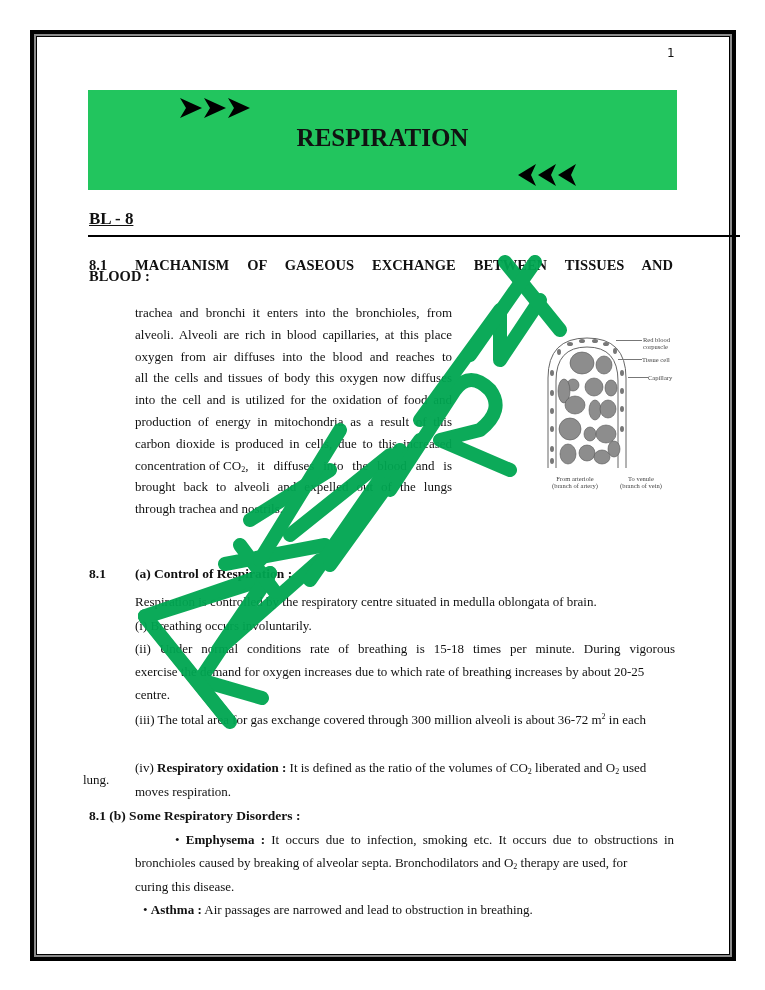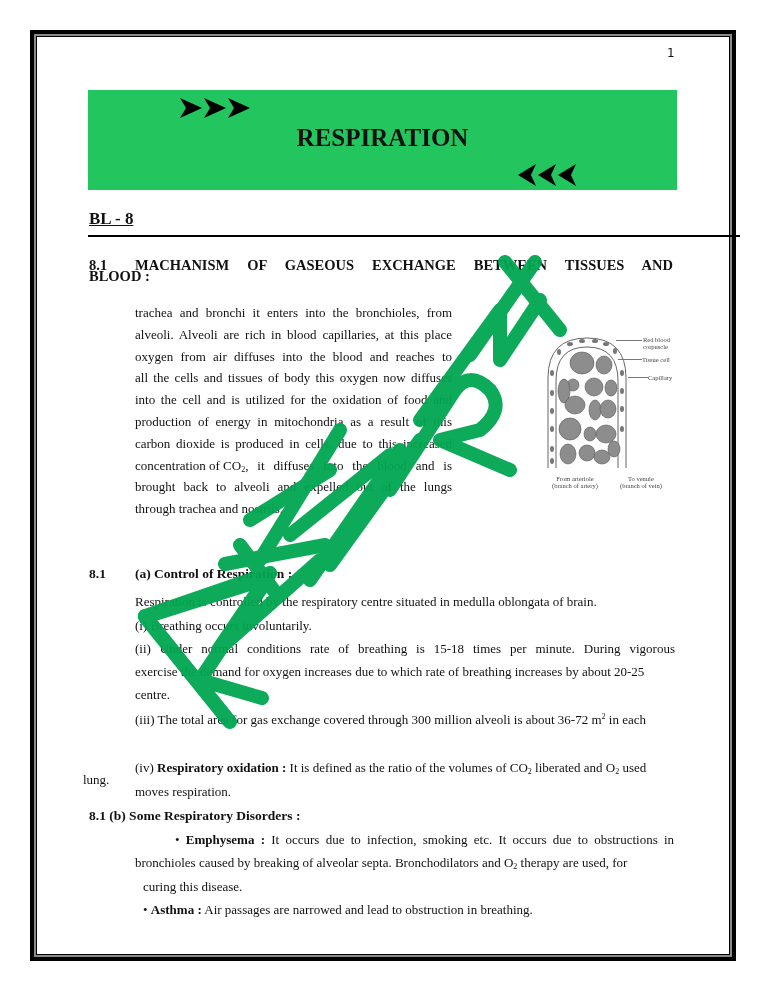--- a/index.html
+++ b/index.html
@@ -159,21 +159,21 @@
 <div class="body-line" style="left:135px;top:784px;">moves respiration.</div>
 
 <div class="h81bsec" style="top:808px;">8.1 (b) Some Respiratory Disorders :</div>
 
 <div class="body-line" style="left:135px;top:832px;word-spacing:3px;margin-left:40px;">
   <span>• </span><b>Emphysema :</b><span> It occurs due to infection, smoking etc. It occurs due to obstructions in</span>
 </div>
 <div class="body-line" style="left:135px;top:855px;">
   <span>bronchioles caused by breaking of alveolar septa. Bronchodilators and O</span><sub>2</sub><span> therapy are used, for</span>
 </div>
-<div class="body-line" style="left:135px;top:879px;margin-left:8px;">curing this disease.</div>
+<div class="body-line" style="left:135px;top:879px;">curing this disease.</div>
 <div class="body-line" style="left:135px;top:902px;margin-left:8px;">
   <span>• </span><b>Asthma :</b><span> Air passages are narrowed and lead to obstruction in breathing.</span>
 </div>
 
 <svg class="watermark" viewBox="0 0 765 990" width="765" height="990">
   <g stroke="#00a651" stroke-width="14" stroke-linecap="round" stroke-linejoin="round" fill="none" opacity="0.95">
 
     <path d="M145 617 L228 720 M145 617 L268 578 M268 578 L200 680 M200 680 L262 698 M230 560"></path>
     <path d="M145 616 L230 722"></path>
     <path d="M145 616 L270 573"></path>

